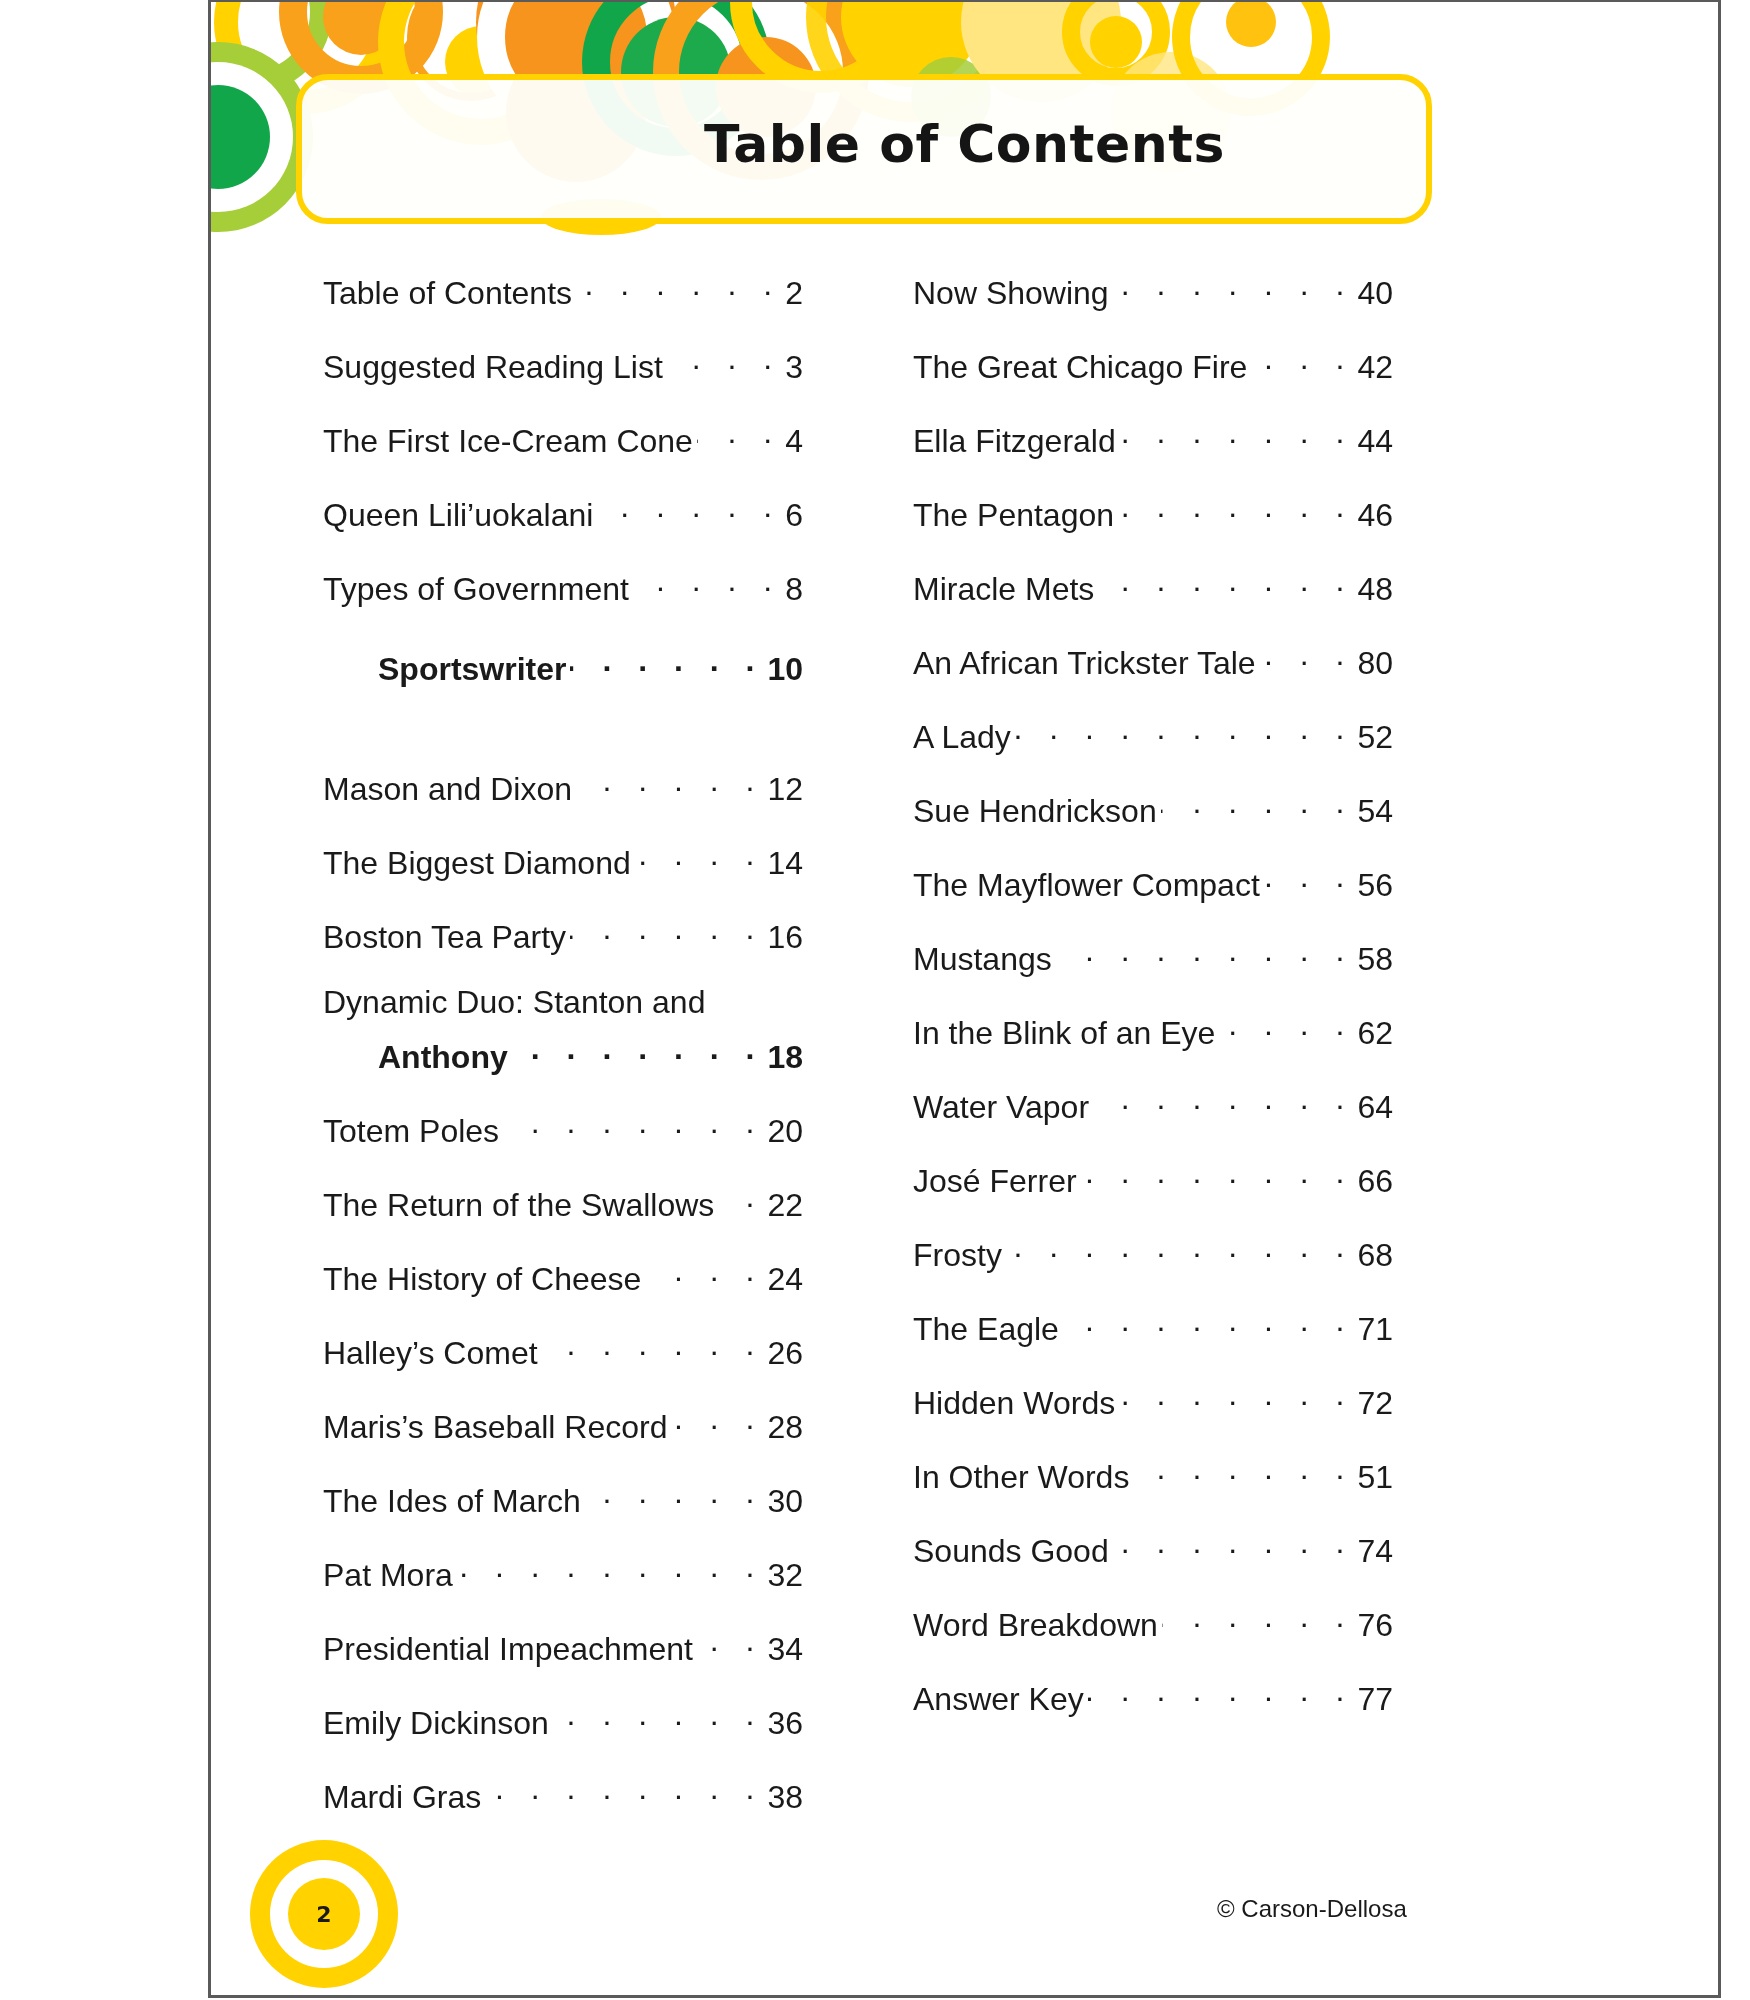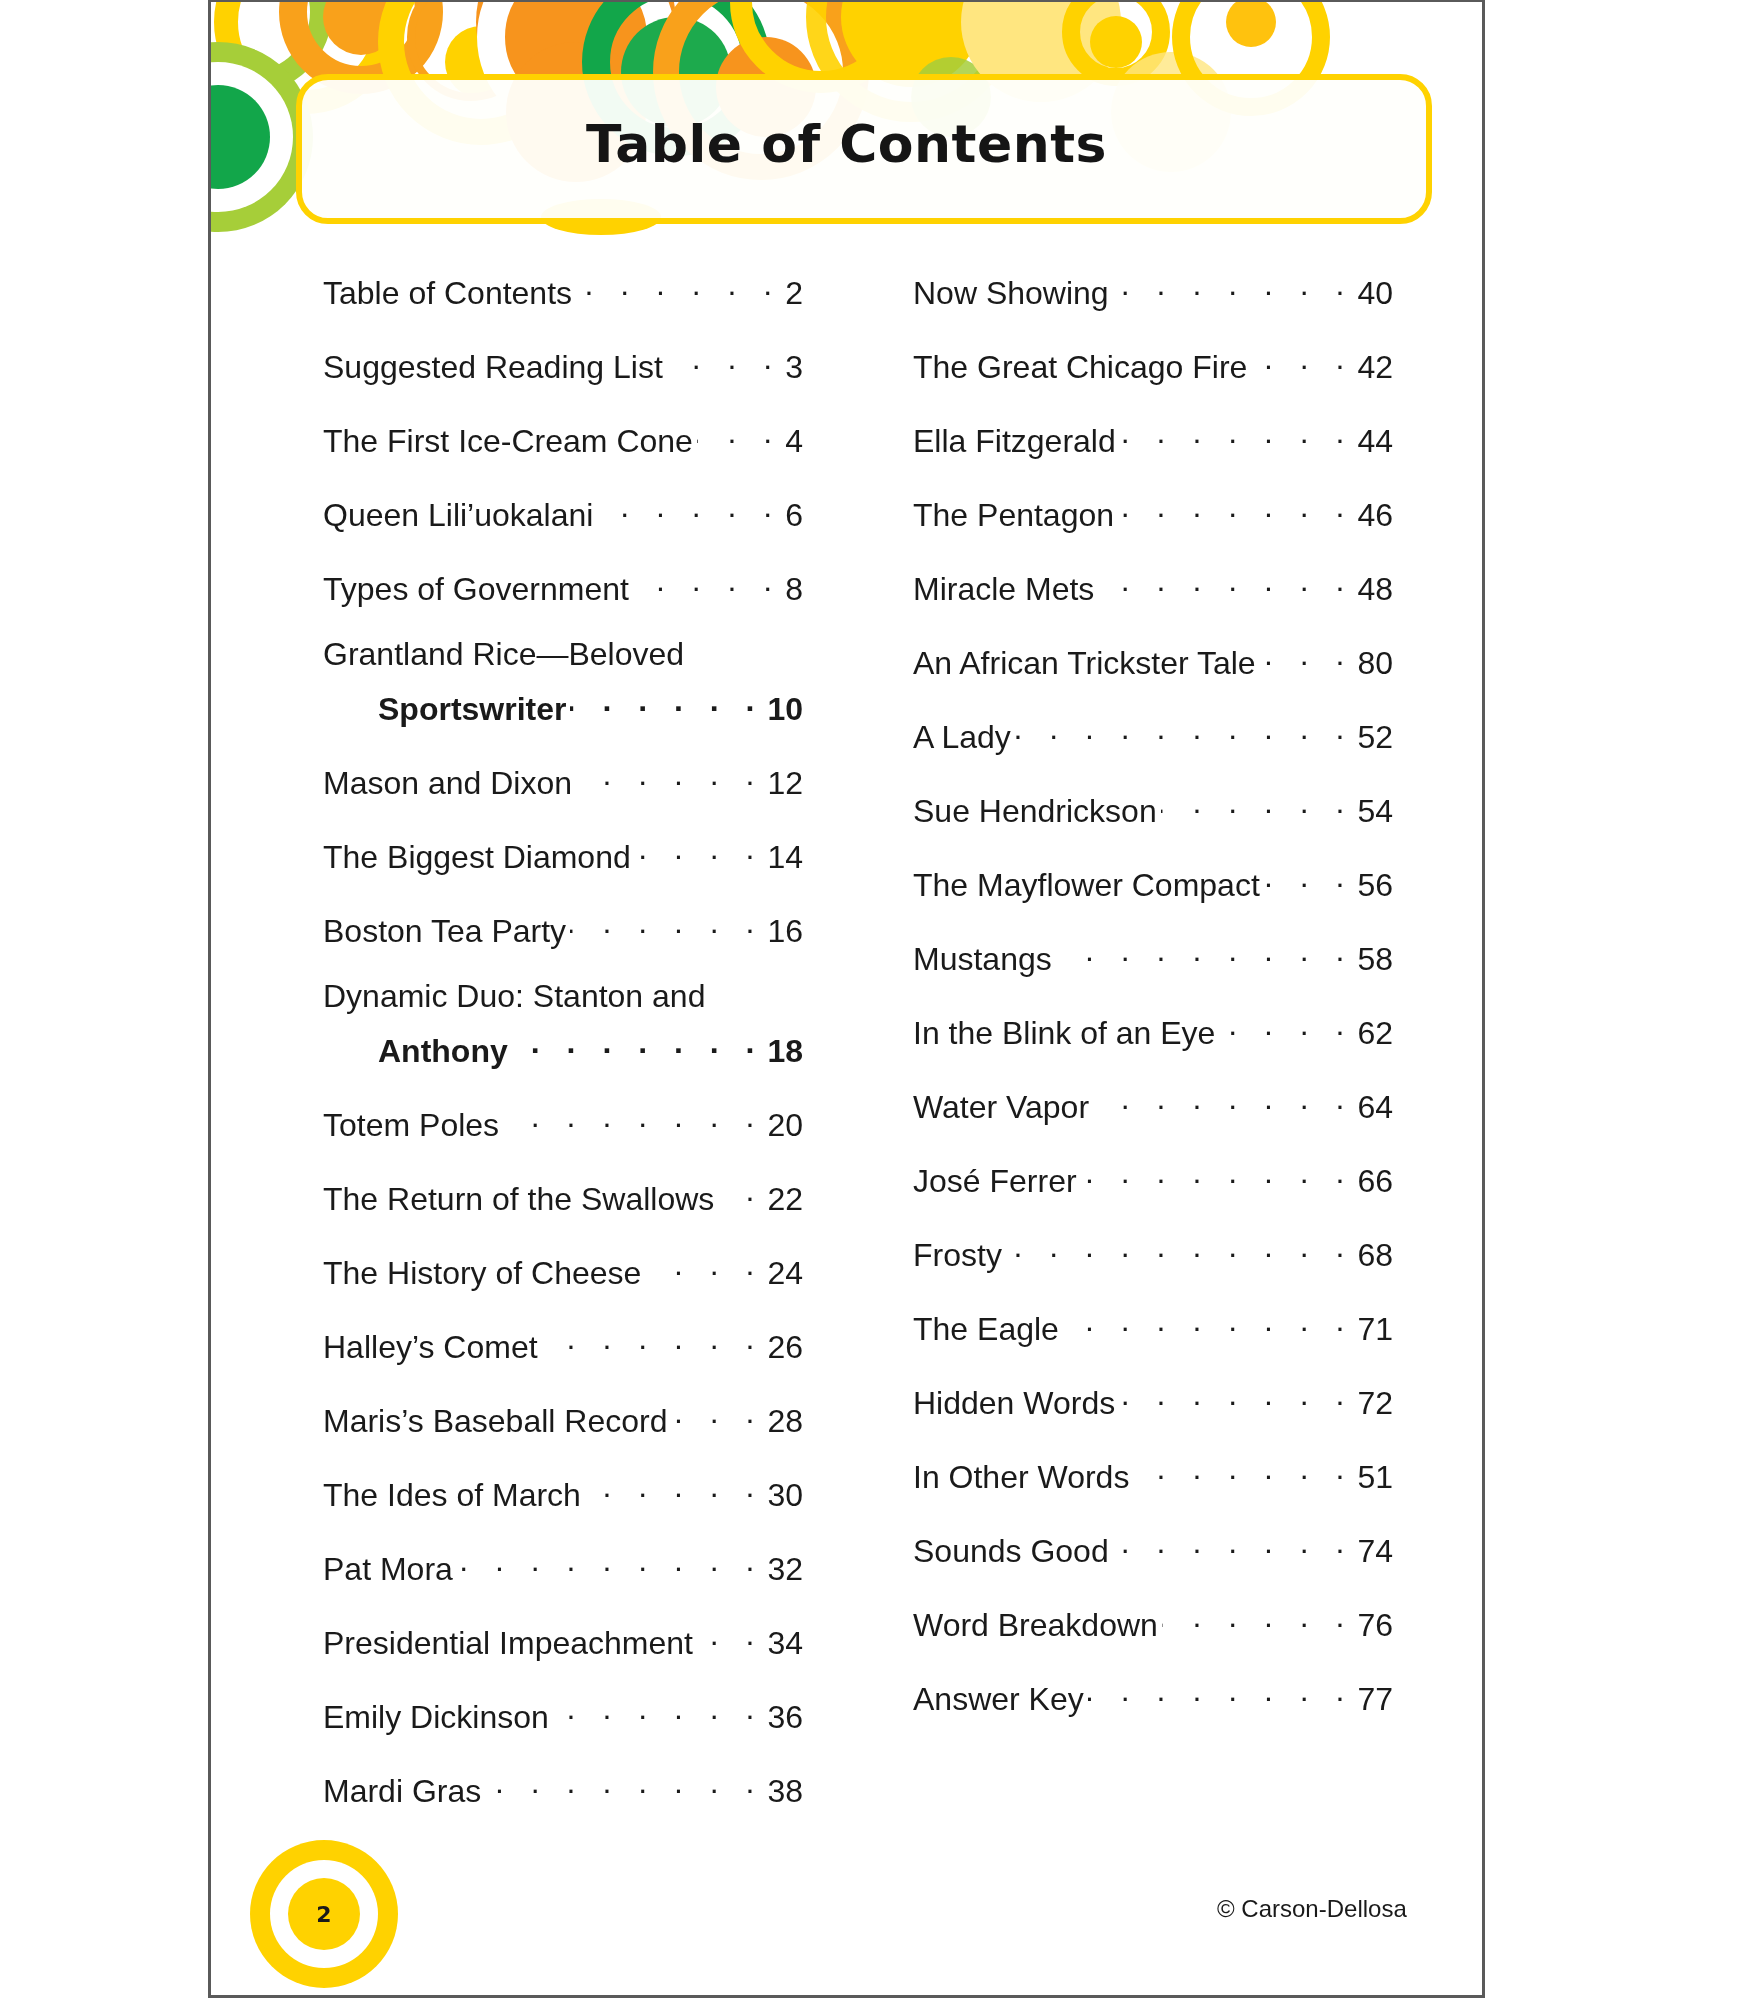--- a/index.html
+++ b/index.html
@@ -1,18 +1,18 @@
 <!DOCTYPE html>
 <html><head>
 <meta charset="utf-8">
 <style>
   html, body { margin: 0; padding: 0; background: #ffffff; }
   body { width: 1750px; height: 2000px; position: relative; overflow: hidden; font-family: "Liberation Sans", "DejaVu Sans", sans-serif; color: #1a1a1a; }
   .page {
-    position: absolute; left: 208px; top: 0; width: 1277px; height: 1998px;
+    position: absolute; left: 208px; top: 0; width: 1513px; height: 1998px;
     border-left: 3px solid #5a5a5a; border-right: 3px solid #5a5a5a;
     border-top: 2px solid #5a5a5a; border-bottom: 3px solid #5a5a5a;
     box-sizing: border-box; overflow: hidden; background: #fff;
   }
   .deco { position: absolute; left: 0; top: 0; width: 1331px; height: 300px; }
   .title-box {
     position: absolute; left: 85px; top: 72px; width: 1136px; height: 150px;
     border: 6px solid #ffd200; border-radius: 32px; box-sizing: border-box;
     background: rgba(255,255,252,0.95);
   }
@@ -131,23 +131,20 @@
         </div>
       </div>
     <div class="entry">
         <div class="line">
           <span class="name">Types of Government</span>
           <span class="leader"></span>
           <span class="page-num">8</span>
         </div>
       </div>
     <div class="entry two">
-      <div class="line">
-          <span class="name">Grantland Rice—Beloved</span>
-        </div>
       <div class="line indent">
           <span class="name">Sportswriter</span>
           <span class="leader"></span>
           <span class="page-num">10</span>
         </div>
     </div>
     <div class="entry">
         <div class="line">
           <span class="name">Mason and Dixon</span>
           <span class="leader"></span>

